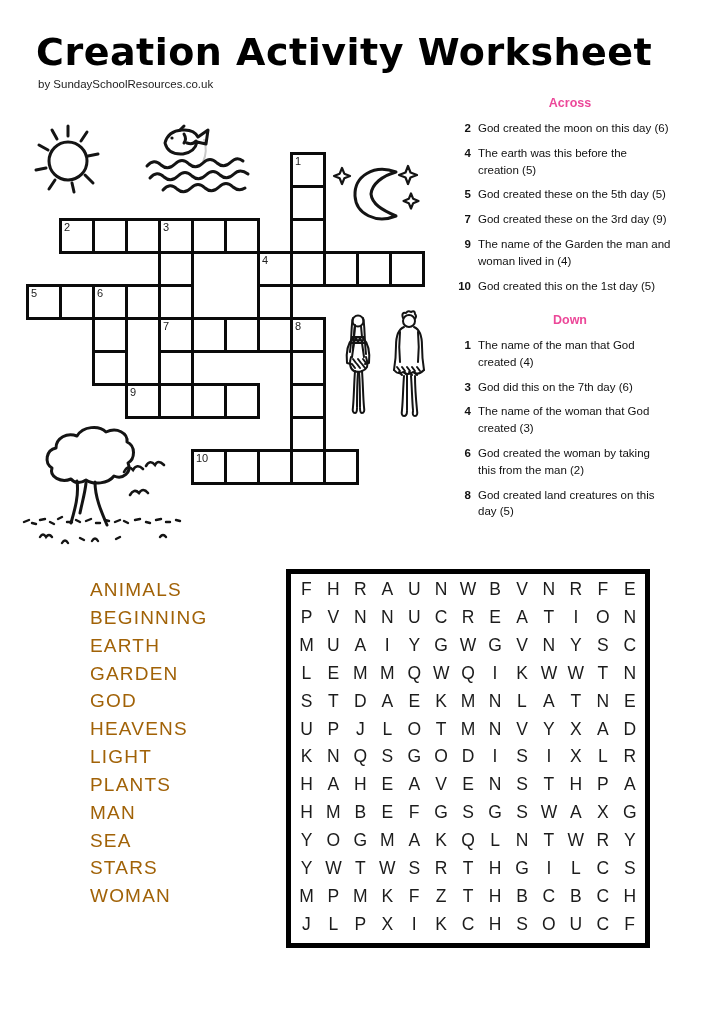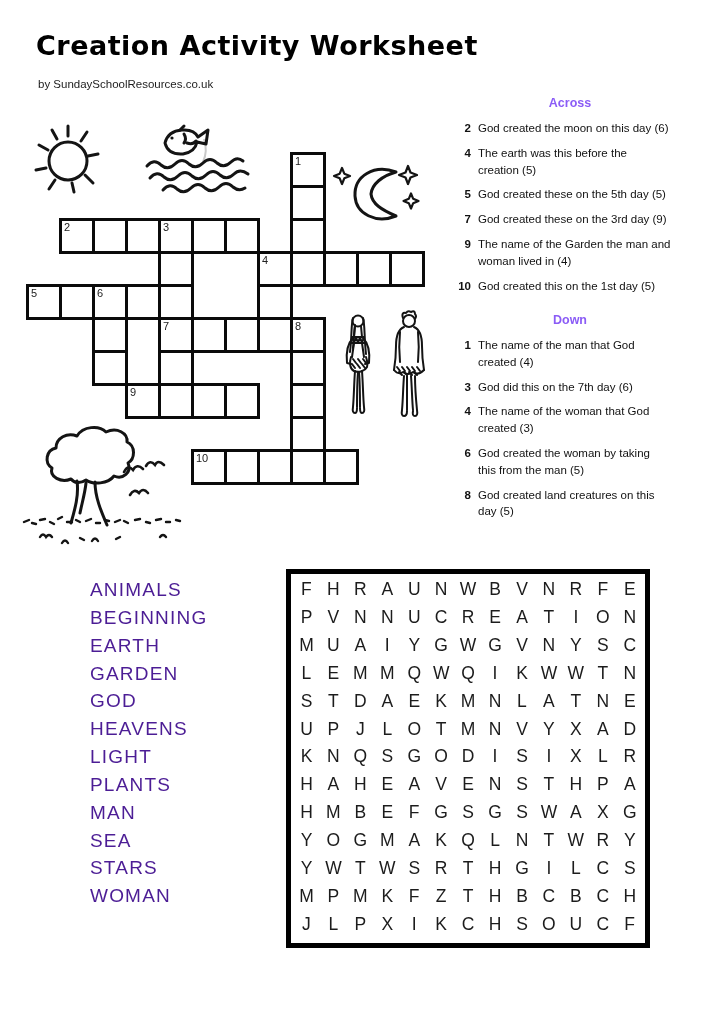--- a/index.html
+++ b/index.html
@@ -1,44 +1,44 @@
 <!DOCTYPE html>
 <html><head>
 <meta charset="utf-8">
 <style>
   html,body{margin:0;padding:0;background:#fff;}
   .sheet{position:relative;width:724px;height:1024px;background:#fff;overflow:hidden;
          font-family:"Liberation Sans",sans-serif;color:#111;}
-  .title{position:absolute;left:36px;top:30px;font-size:27px;font-weight:bold;
+  .title{position:absolute;left:36px;top:30px;font-size:38px;font-weight:bold;
          letter-spacing:.5px;font-family:"DejaVu Sans",sans-serif;color:#000;}
   .byline{position:absolute;left:38px;top:78px;font-size:11.5px;color:#1d1d1d;}
 
   
   .clue-panel{position:absolute;left:455px;width:250px;}
-  .clue-panel h3{width:230px;text-align:center;font-size:12.5px;margin:0 0 10px 0;color:#8b5cf6;}
+  .clue-panel h3{width:230px;text-align:center;font-size:12.5px;margin:0 0 10px 0;color:#ec4899;}
   .clue{display:flex;margin-bottom:8px;line-height:16.8px;font-size:11.5px;}
   .clue-num{width:16px;text-align:right;margin-right:7px;font-weight:bold;flex:none;}
   .clue-text{white-space:pre-line;width:215px;}
 
   
   .crossword{position:absolute;left:26px;top:152px;width:440px;height:345px;}
   .cw-cell{position:absolute;width:36px;height:36px;box-sizing:border-box;
            border:3px solid #0b0b0b;background:#fff;}
   .cw-num{position:absolute;font-size:11px;line-height:12px;color:#222;}
 
   
   .ws-box{position:absolute;left:286px;top:569px;width:364px;height:379px;
           border:5px solid #000;box-sizing:border-box;background:#fff;}
   .ws-grid{position:absolute;left:2px;top:2px;display:grid;
            grid-template-columns:repeat(13,26.95px);grid-auto-rows:27.85px;}
   .ws-letter{display:flex;align-items:center;justify-content:center;
              font-size:17.5px;color:#1c1c1c;}
 
   .word-list{position:absolute;left:90px;top:576px;margin:0;padding:0;list-style:none;
-             font-size:19px;line-height:27.85px;letter-spacing:1.2px;color:#4c1d95;}
+             font-size:19px;line-height:27.85px;letter-spacing:1.2px;color:#a16207;}
 
   .doodle{position:absolute;}
 </style>
 </head>
 <body>
 
 <div class="sheet">
 
   <div class="title">Creation Activity Worksheet</div>
   <div class="byline">by SundaySchoolResources.co.uk</div>
@@ -220,21 +220,21 @@
           <span class="clue-text">God did this on the 7th day (6)</span>
         </div>
         <div class="clue">
           <span class="clue-num">4</span>
           <span class="clue-text">The name of the woman that God
 created (3)</span>
         </div>
         <div class="clue">
           <span class="clue-num">6</span>
           <span class="clue-text">God created the woman by taking
-this from the man (5)</span>
+this from the man (2)</span>
         </div>
         <div class="clue">
           <span class="clue-num">8</span>
           <span class="clue-text">God created land creatures on this
 day (5)</span>
         </div>
       </div>
   </div>
 
   <ul class="word-list" id="word-list">

